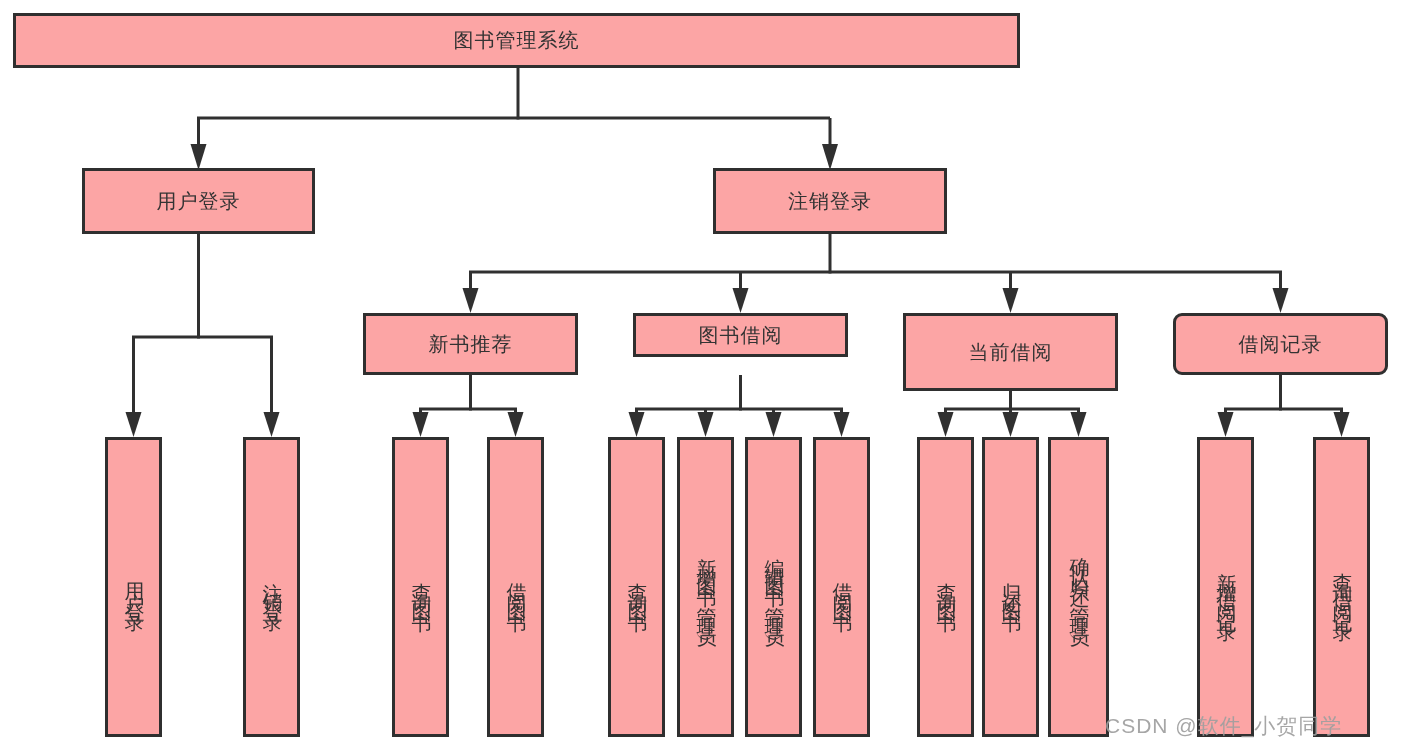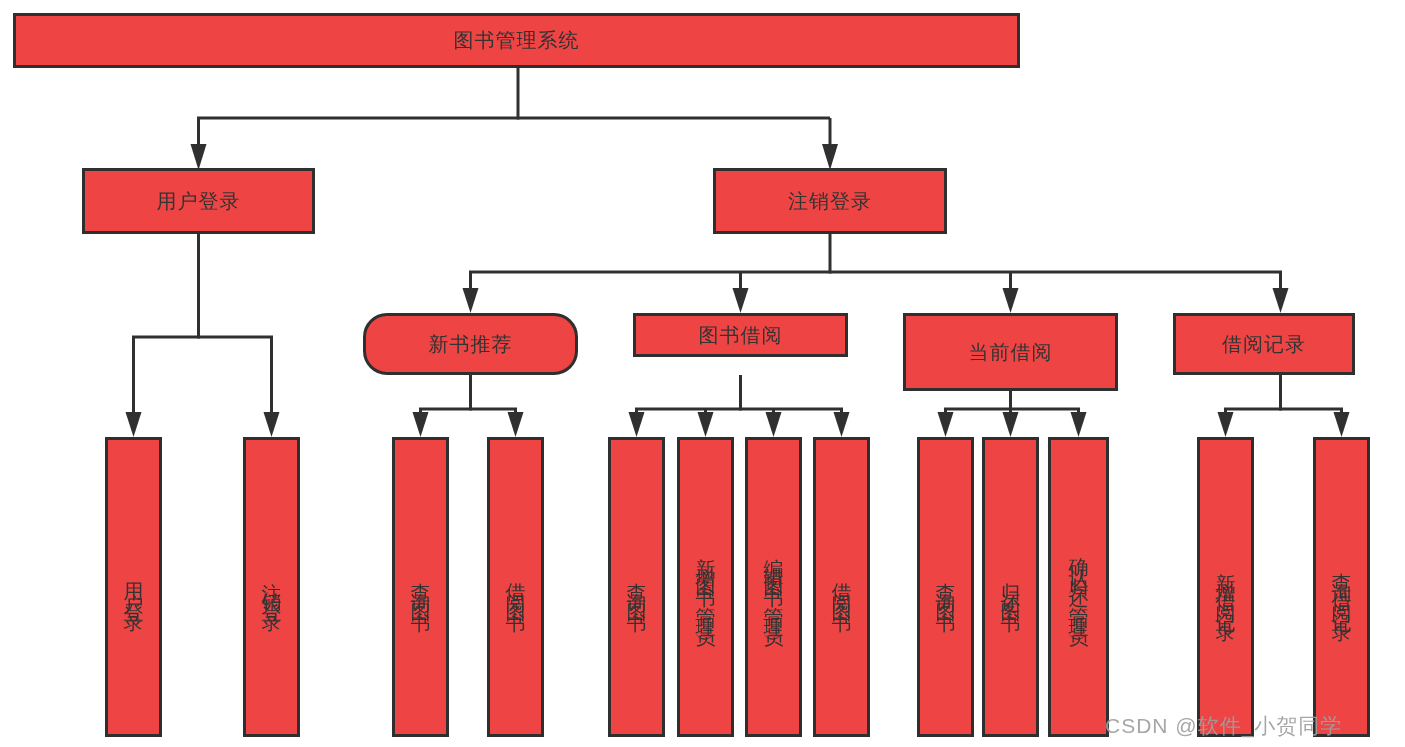--- a/index.html
+++ b/index.html
@@ -9,43 +9,44 @@
     height: 747px;
     background: #ffffff;
     font-family: "Liberation Sans", "DejaVu Sans", sans-serif;
     overflow: hidden;
   }
   #wires { position: absolute; left: 0; top: 0; width: 1405px; height: 747px; }
   .box {
     position: absolute;
     box-sizing: border-box;
     border: 3px solid #2f2f2f;
-    background: #ef4444;
+    background: #fca5a5;
     color: #333333;
     display: flex;
     align-items: center;
     justify-content: center;
     font-size: 20px;
     letter-spacing: 1px;
+    font-family: Liberation Mono, monospace;
   }
   .vbox span {
     writing-mode: vertical-rl;
     text-orientation: mixed;
     letter-spacing: 10px;
     line-height: 1.15;
     letter-spacing: 10px;
   }
   
   #n-root { left: 13px;   top: 13px;  width: 1007px; height: 55px; }
   #n-user { left: 82px;   top: 168px; width: 233px;  height: 66px; }
   #n-book { left: 713px;  top: 168px; width: 234px;  height: 66px; }
-  #n-g1   { left: 363px;  top: 313px; width: 215px;  height: 62px; border-radius: 24px; }
+  #n-g1   { left: 363px;  top: 313px; width: 215px;  height: 62px; }
   #n-g2   { left: 633px;  top: 313px; width: 215px;  height: 44px; }
   #n-g3   { left: 903px;  top: 313px; width: 215px;  height: 78px; }
-  #n-g4   { left: 1173px; top: 313px; width: 182px;  height: 62px; }
+  #n-g4   { left: 1173px; top: 313px; width: 215px;  height: 62px; border-radius: 9px; }
   .leaf { top: 437px; height: 300px; width: 57px; }
   #l-user-1 { left: 105px; }
   #l-user-2 { left: 243px; }
   #l-g1-1   { left: 392px; }
   #l-g1-2   { left: 487px; }
   #l-g2-1   { left: 608px; }
   #l-g2-2   { left: 677px; }
   #l-g2-3   { left: 745px; }
   #l-g2-4   { left: 813px; }
   #l-g3-1   { left: 917px; }

